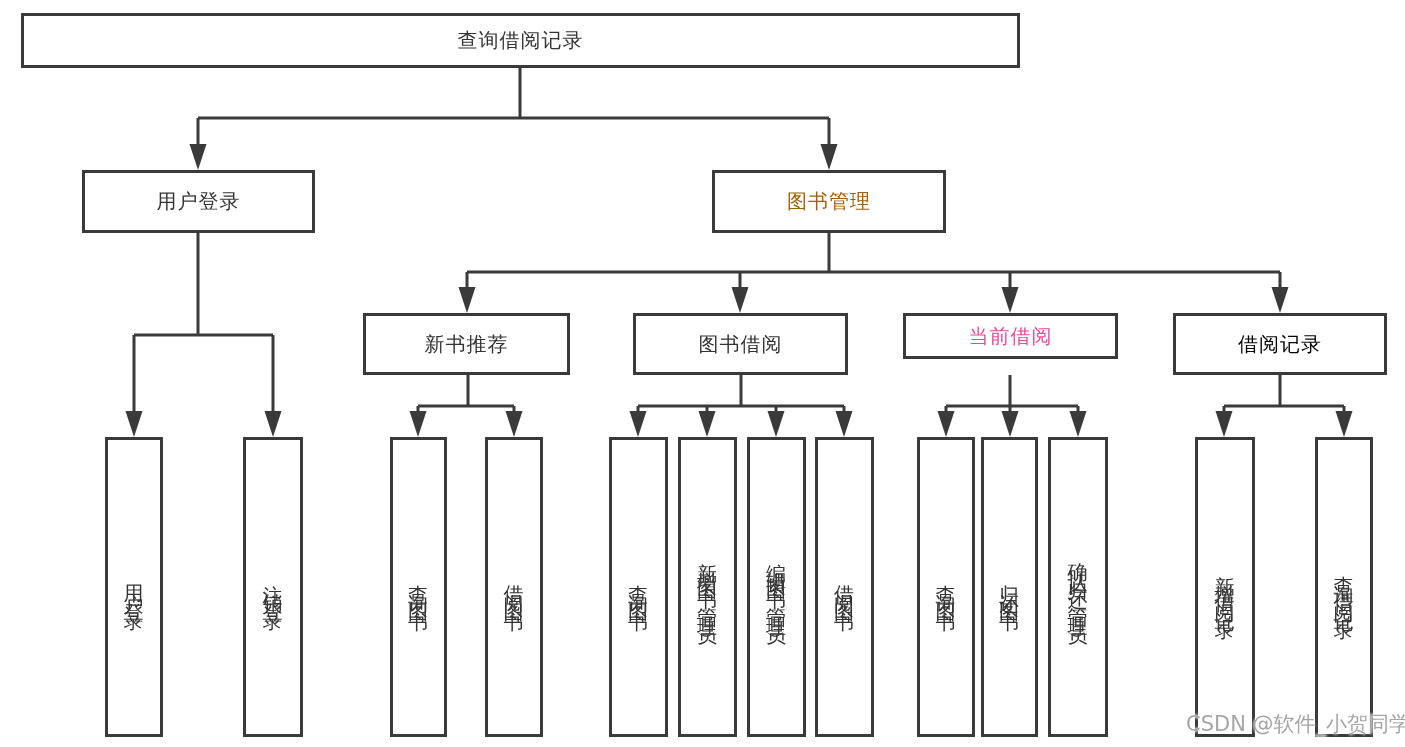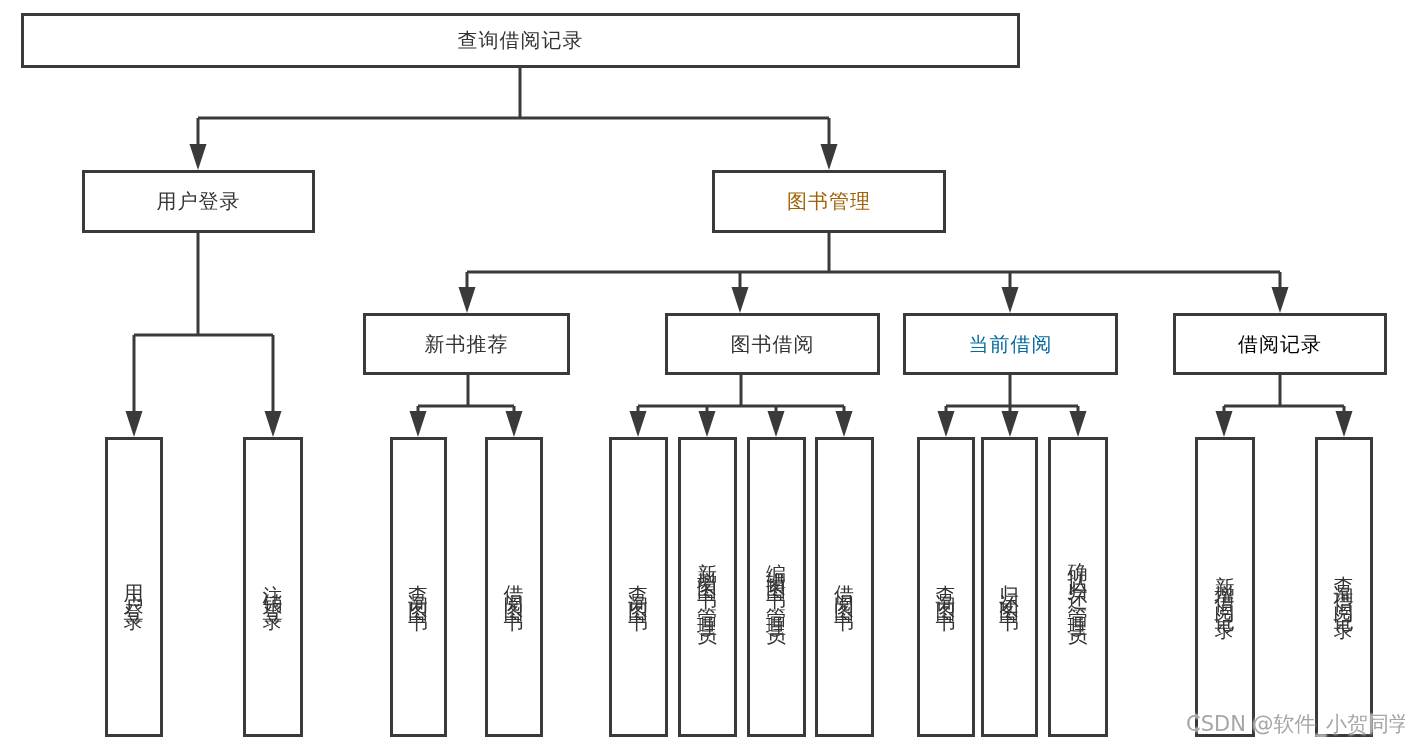--- a/index.html
+++ b/index.html
@@ -126,24 +126,24 @@
     </div>
     <div class="node h" style="left: 82px; top: 170px; width: 233px; height: 63px; border-color: rgb(58, 58, 58); color: rgb(51, 51, 51);">
       <span class="lbl">用户登录</span>
     </div>
     <div class="node h" style="left: 712px; top: 170px; width: 234px; height: 63px; border-color: rgb(58, 58, 58); color: #a16207;">
       <span class="lbl">图书管理</span>
     </div>
     <div class="node h" style="left: 363px; top: 313px; width: 207px; height: 62px; border-color: rgb(58, 58, 58); color: rgb(51, 51, 51);">
       <span class="lbl">新书推荐</span>
     </div>
-    <div class="node h" style="left: 633px; top: 313px; width: 215px; height: 62px; border-color: rgb(58, 58, 58); color: rgb(51, 51, 51); margin-left: 32px;">
+    <div class="node h" style="left: 633px; top: 313px; width: 215px; height: 62px; border-color: rgb(58, 58, 58); color: rgb(51, 51, 51);">
       <span class="lbl">图书借阅</span>
     </div>
-    <div class="node h" style="left: 903px; top: 313px; width: 215px; height: 62px; border-color: rgb(58, 58, 58); color: #0369a1;">
+    <div class="node h" style="left: 903px; top: 313px; width: 215px; height: 46px; border-color: rgb(58, 58, 58); color: #ec4899;">
       <span class="lbl">当前借阅</span>
     </div>
     <div class="node h" style="left: 1173px; top: 313px; width: 214px; height: 62px; border-color: rgb(58, 58, 58); color: #000000;">
       <span class="lbl">借阅记录</span>
     </div>
     <div class="node v" style="left: 105px; top: 437px; width: 58px; height: 300px; border-color: rgb(58, 58, 58); color: rgb(51, 51, 51);">
       <span class="lbl">用户登录</span>
     </div>
     <div class="node v" style="left: 243px; top: 437px; width: 60px; height: 300px; border-color: rgb(58, 58, 58); color: rgb(51, 51, 51);">
       <span class="lbl">注销登录</span>

